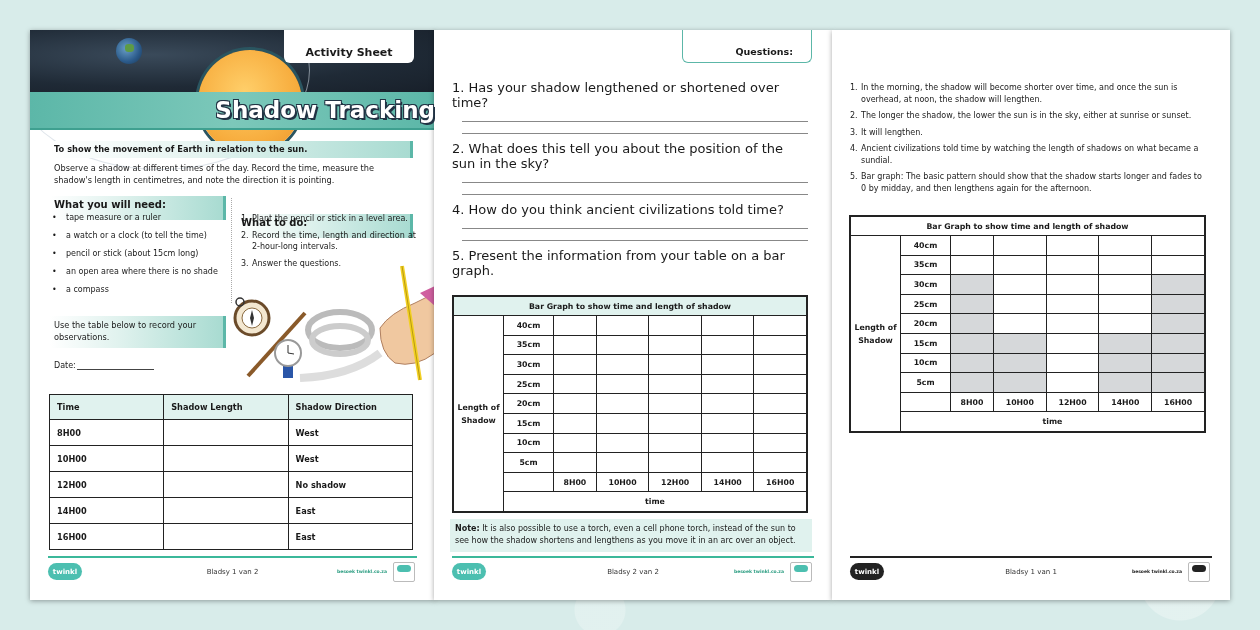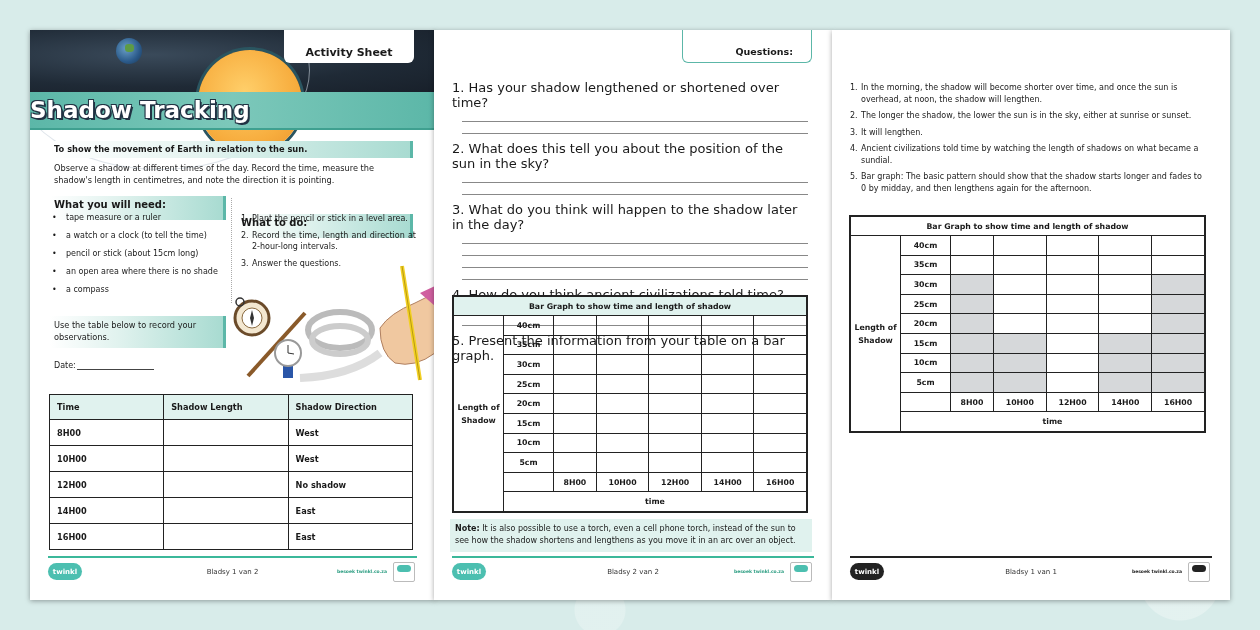--- a/index.html
+++ b/index.html
@@ -49,21 +49,21 @@
   .tab-activity {
     position: absolute; left: 254px; top: 0; width: 130px; height: 33px; background: #fff;
     border-radius: 0 0 6px 6px;
     display: flex; align-items: flex-end; justify-content: center; padding-bottom: 4px;
     font-weight: bold; font-size: 11px;
   }
   .title-band {
     position: absolute; left: 0; top: 62px; width: 405px; height: 38px;
     background: linear-gradient(90deg, #5cb7a8, #7cc8ba 50%, #5cb7a8);
     border-bottom: 2px solid #3fa090;
-    display: flex; align-items: center; justify-content: flex-start;
+    display: flex; align-items: center; justify-content: flex-end;
   }
   .title-band h1 {
     font-family: "DejaVu Sans", sans-serif; font-weight: bold; font-size: 23px; color: #fff;
     text-shadow: -1px -1px 0 #234, 1px -1px 0 #234, -1px 1px 0 #234, 1px 1px 0 #234, 2px 2px 0 #234;
     position: relative; z-index: 2;
   }
   .aim-bar {
     position: absolute; left: 20px; top: 111px; width: 363px; height: 17px;
     background: linear-gradient(90deg, #fff 0%, #e6f4f1 40%, #a8dbd1 100%);
     border-right: 3px solid #5cb7a8;
@@ -294,27 +294,20 @@
         <div>1.  Has your shadow lengthened or shortened over time?</div>
         <div class="ln"></div>
         <div class="ln"></div>
       </div>
       <div class="q">
         <div>2.  What does this tell you about the position of the sun in the sky?</div>
         <div class="ln"></div>
         <div class="ln"></div>
       </div>
       <div class="q">
-        <div>3.  What do you think will happen to the shadow later in the day?</div>
-        <div class="ln"></div>
-        <div class="ln"></div>
-        <div class="ln"></div>
-        <div class="ln"></div>
-      </div>
-      <div class="q">
         <div>4.  How do you think ancient civilizations told time?</div>
         <div class="ln"></div>
         <div class="ln"></div>
       </div>
       <div class="q">
         <div>5.  Present the information from your table on a bar graph.</div>
       </div>
     </div>
   <div class="graph" id="g2">
       <table>

